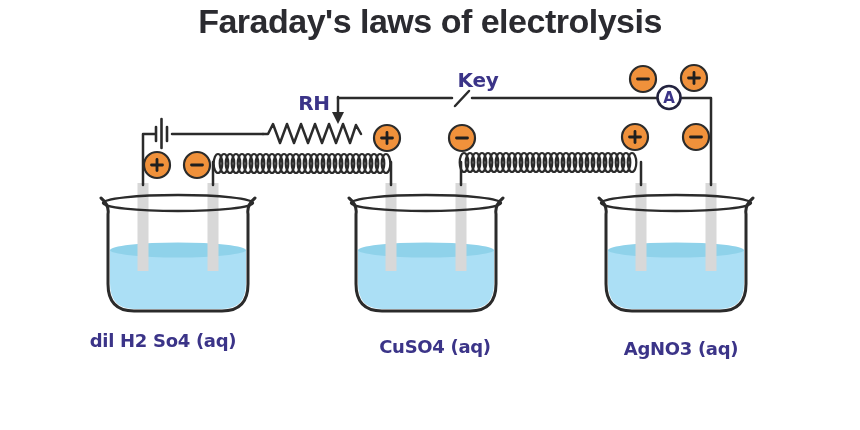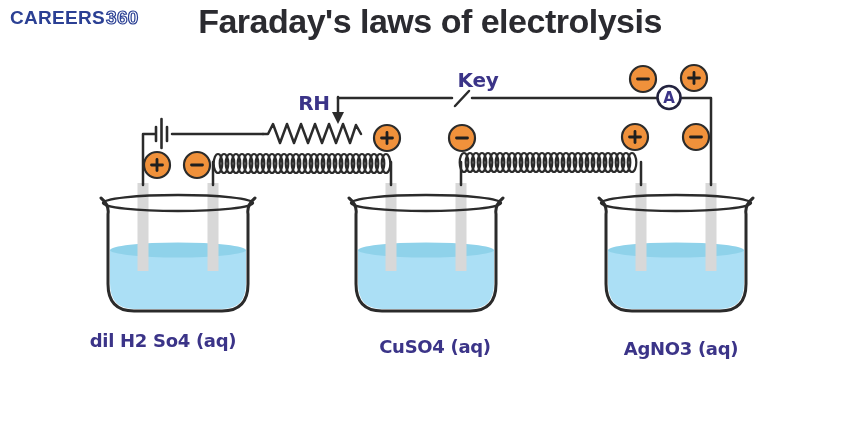--- a/index.html
+++ b/index.html
@@ -48,21 +48,20 @@
   .svg-label{
     font-family:"DejaVu Sans","Liberation Sans",sans-serif;
     font-weight:bold;fill:var(--accent-indigo);letter-spacing:-.3px;
   }
 </style>
 </head>
 <body>
 
 <div class="stage">
 
-  <div class="logo"><span class="logo-brand">CAREERS</span><span class="logo-360">360</span></div>
 
   <h1 class="title">Faraday's laws of electrolysis</h1>
 
   <svg width="860" height="430" viewBox="0 0 860 430">
     <defs>
       <g id="beaker-proto">
         <path class="liquid" d="M -68,250 L -68,283 Q -68,309 -44,309 L 44,309 Q 68,309 68,283 L 68,250 Z"></path>
         <ellipse class="surface" cx="0" cy="250" rx="68" ry="7.5"></ellipse>
         <rect class="electrode" x="-40.5" y="183" width="11" height="88"></rect>
         <rect class="electrode" x="29.5" y="183" width="11" height="88"></rect>

